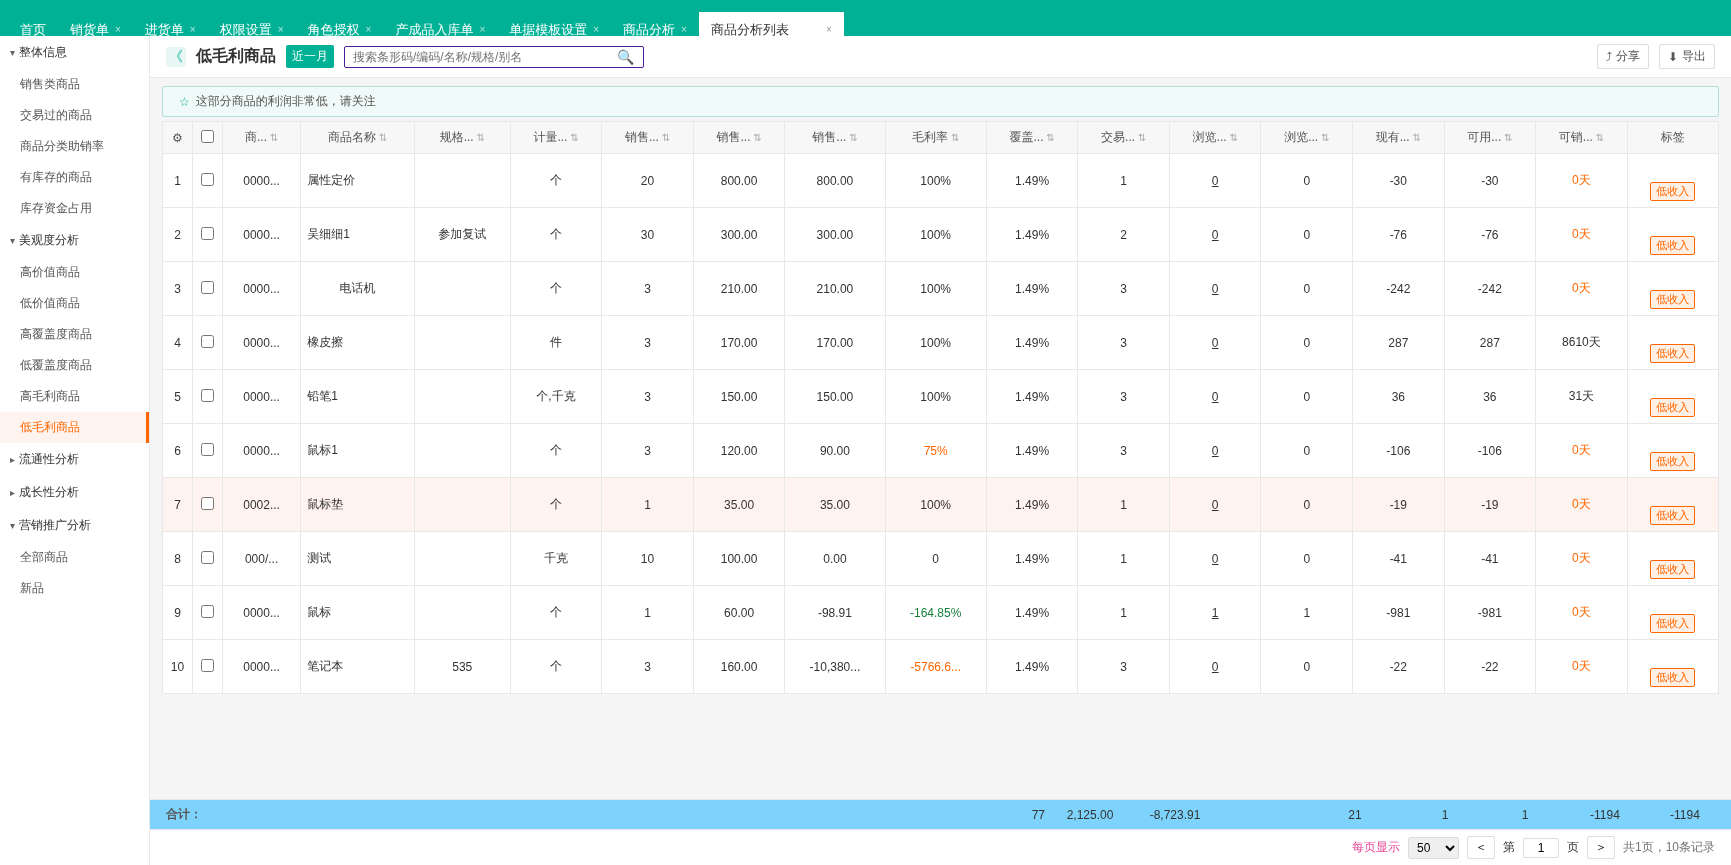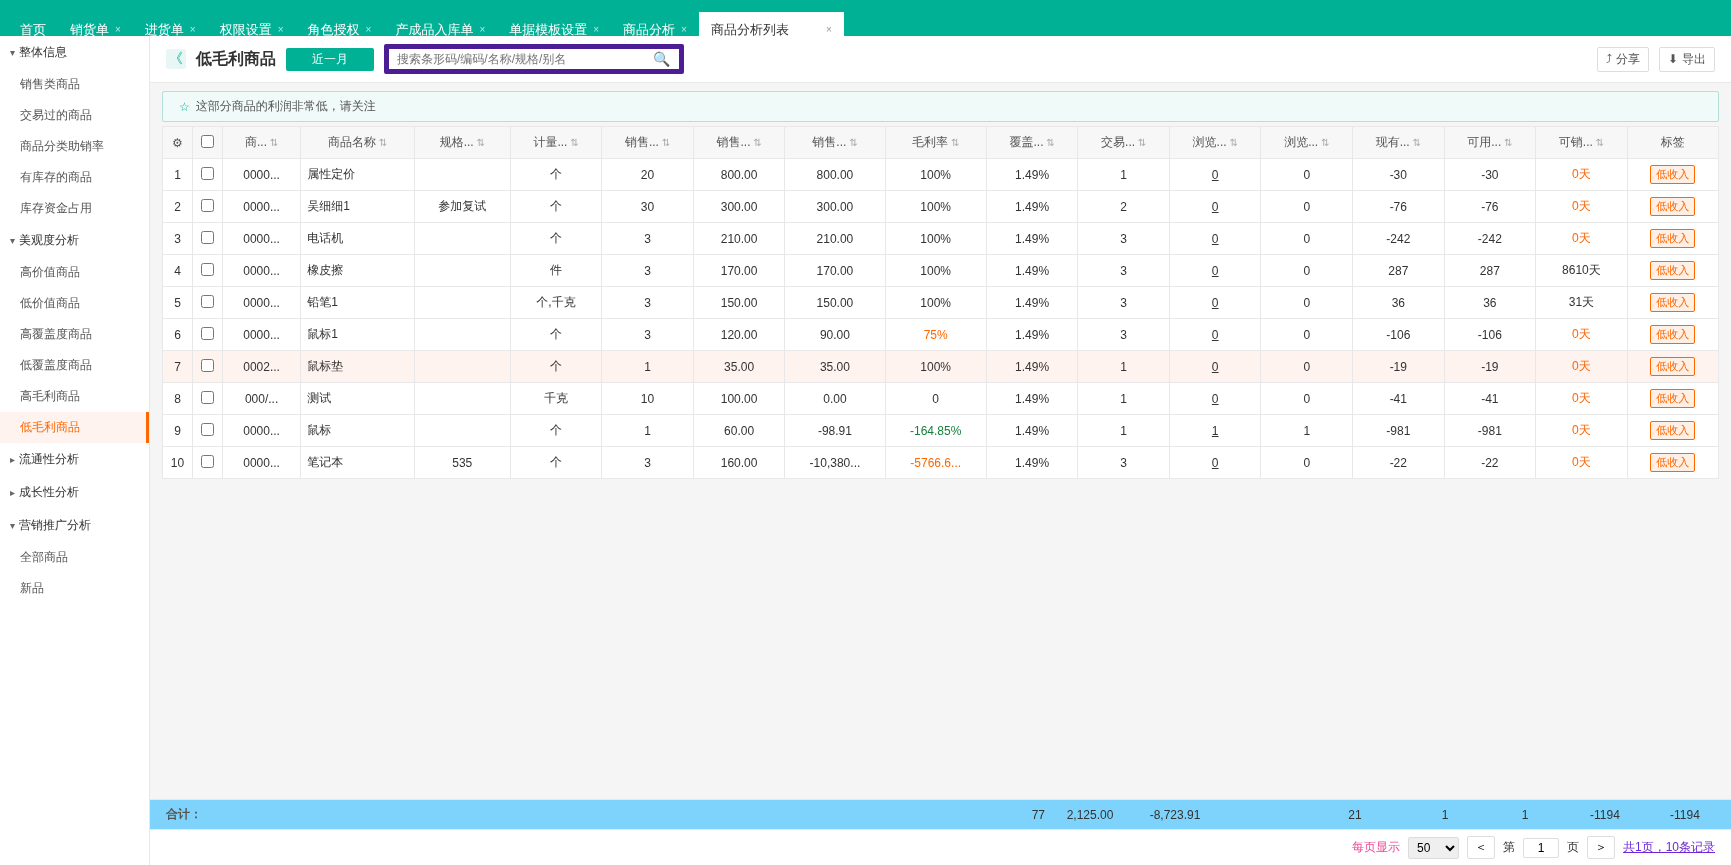--- a/index.html
+++ b/index.html
@@ -83,29 +83,29 @@
     }
     .page-title {
       font-size: 16px;
       font-weight: bold;
       color: #333;
     }
     .date-filter {
       background: #00b196;
       color: #fff;
       border: none;
-      padding: 3px 26px;
+      padding: 3px 6px;
       border-radius: 2px;
       font-size: 12px;
       cursor: pointer;
     }
     .search-box {
       display: flex;
       align-items: center;
-      border: 5px solid #4c1d95;
+      border: 1px solid #4c1d95;
       border-radius: 2px;
       padding: 2px 8px;
       background: #fff;
       flex: 1;
       max-width: 300px;
     }
     .search-box input {
       border: none;
       outline: none;
       font-size: 12px;
@@ -184,20 +184,21 @@
     }
     tbody tr.highlighted { background: #fff3ef; }
     .col-sort { cursor: pointer; }
     .col-sort::after { content: ' ⇅'; font-size: 10px; color: #aaa; }
 
     .tag-badge {
       display: inline-block;
       padding: 1px 5px;
       border-radius: 2px;
       font-size: 11px;
+      margin-top: 22px;
     }
     .tag-low-income { background: #fff0e6; color: #f60; border: 1px solid #f60; }
     .link-underline { text-decoration: underline; color: #333; cursor: pointer; }
 
     
     .table-footer {
       background: #7dd3fc;
       border-top: 1px solid #e8e8e8;
       padding: 6px 16px;
       display: flex;
@@ -235,21 +236,21 @@
       font-size: 12px;
     }
     .page-num-input {
       width: 36px;
       border: 1px solid #ddd;
       text-align: center;
       padding: 2px;
       border-radius: 2px;
       font-size: 12px;
     }
-    .page-info { color: #6d28d9; text-decoration: underline; }
+    .page-info { color: #737373; }
 
     .checkbox-cell { width: 30px; }
     input[type="checkbox"] { cursor: pointer; }
 
     .collapse-btn {
       width: 20px;
       height: 20px;
       background: #e8f7f5;
       border: none;
       cursor: pointer;
@@ -431,21 +432,21 @@
       <td>0</td>
       <td>-76</td>
       <td>-76</td>
       <td style="color:#f60">0天</td>
       <td><span class="tag-badge tag-low-income">低收入</span></td>
     </tr>
             <tr>
       <td>3</td>
       <td class="checkbox-cell"><input type="checkbox" style=""></td>
       <td>0000...</td>
-      <td style="text-align:left;font-family:Liberation Mono, monospace;">电话机</td>
+      <td style="text-align:center;font-family:Liberation Mono, monospace;">电话机</td>
       <td></td>
       <td>个</td>
       <td>3</td>
       <td>210.00</td>
       <td>210.00</td>
       <td>100%</td>
       <td>1.49%</td>
       <td>3</td>
       <td><span class="link-underline">0</span></td>
       <td>0</td>

